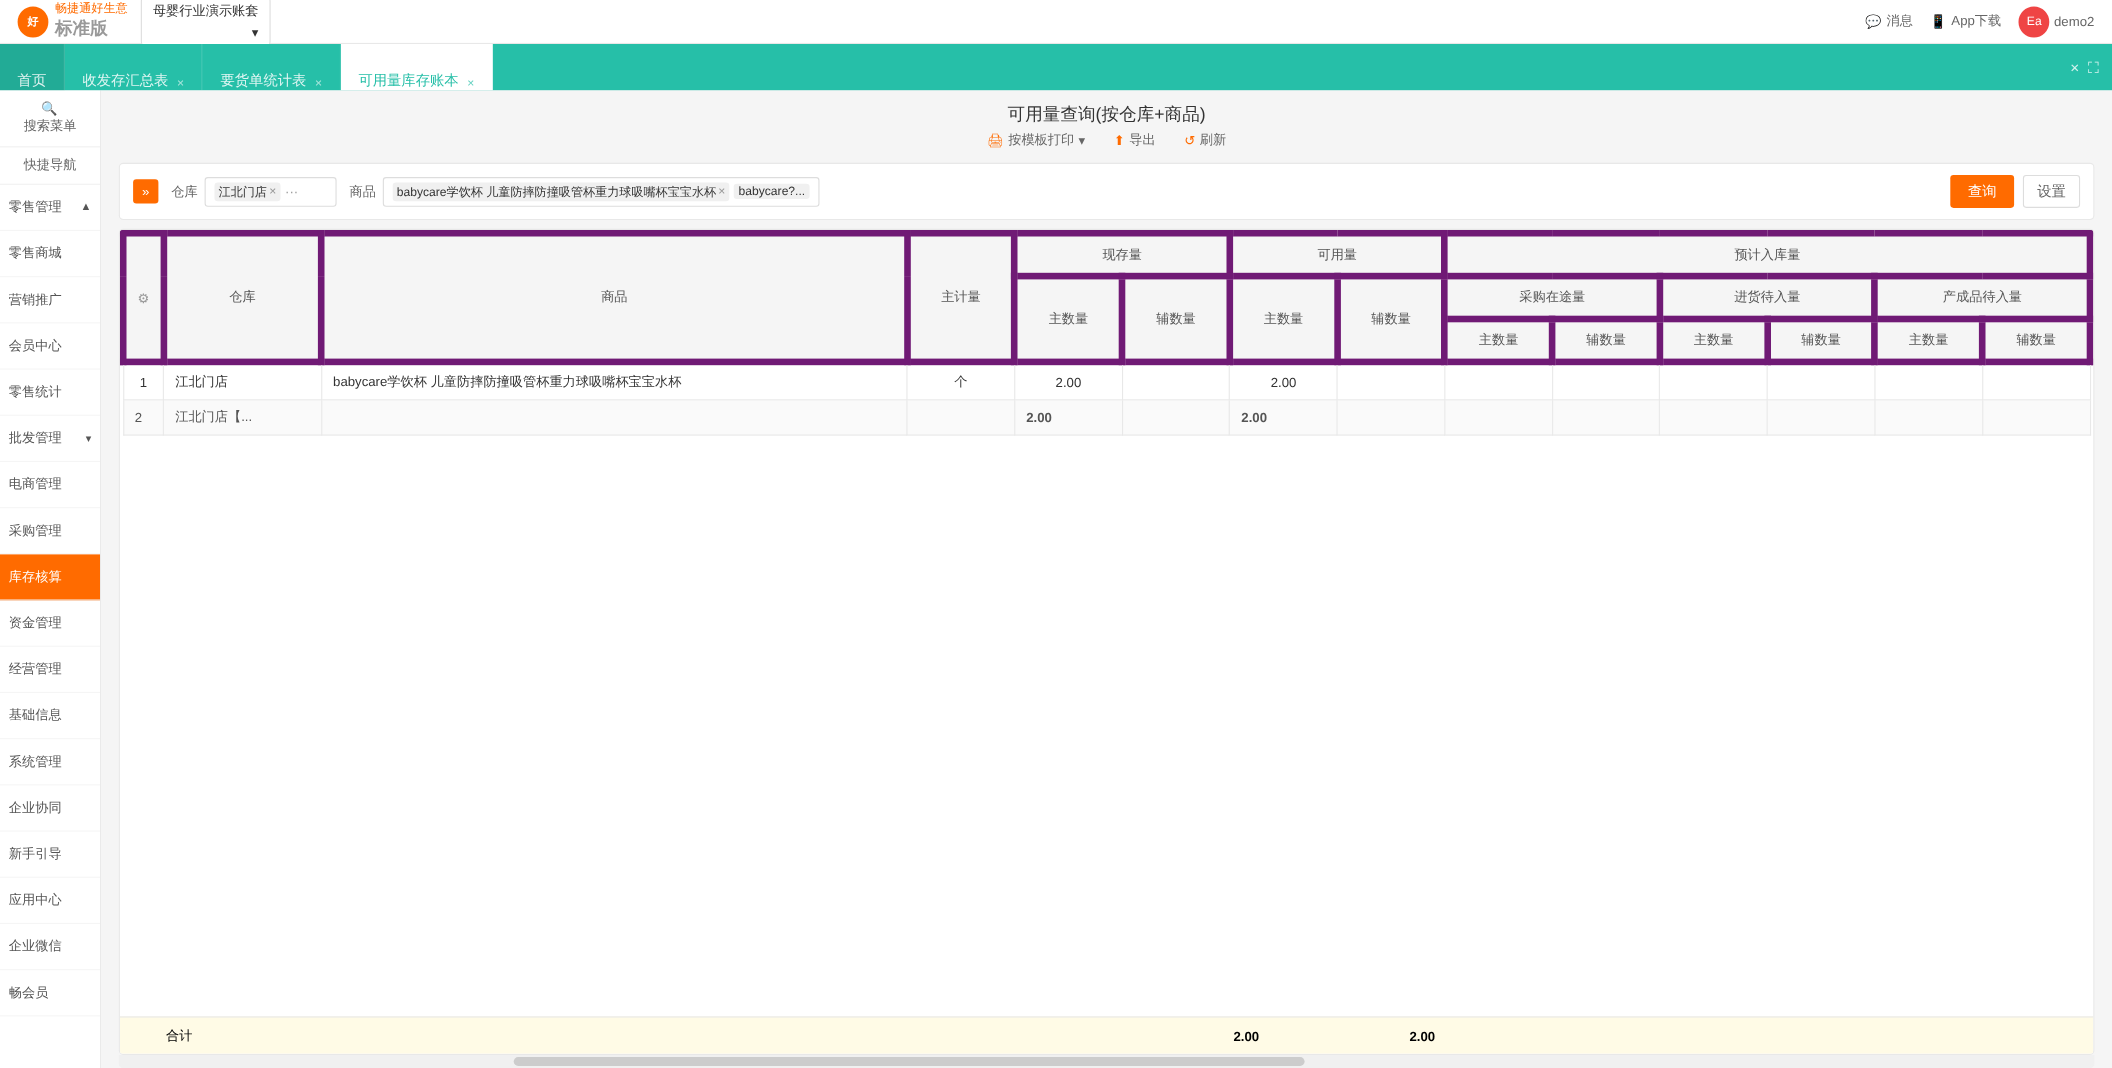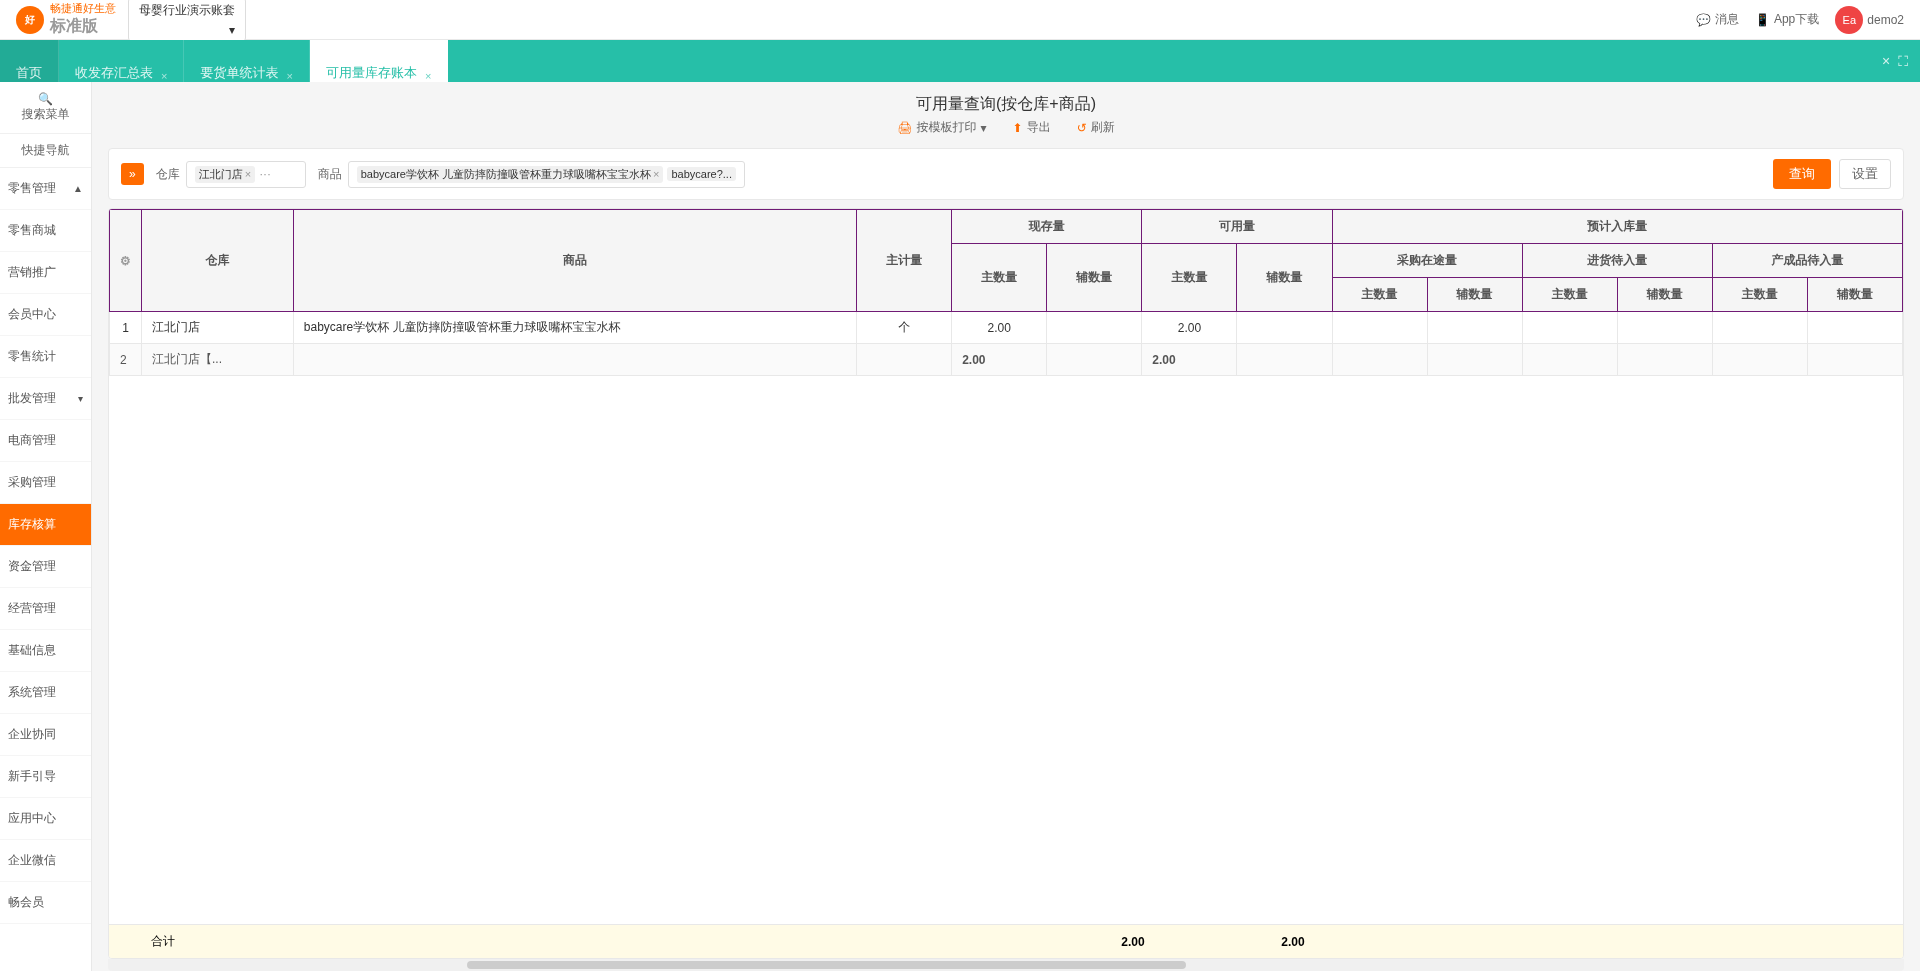--- a/index.html
+++ b/index.html
@@ -126,24 +126,24 @@
       display: flex;
       flex-direction: column;
     }
     table {
       width: 100%;
       border-collapse: collapse;
       font-size: 12px;
     }
     thead tr th {
       background: #f5f5f5;
-      border: 1px solid #701a75;
+      border: 6px solid #701a75;
       padding: 8px 10px;
       text-align: center;
-      font-weight: 700;
+      font-weight: 400;
       color: #555;
       white-space: nowrap;
     }
     tbody tr td {
       border: 1px solid #e8e8e8;
       padding: 7px 10px;
       text-align: center;
       color: #333;
     }
     .col-settings { width: 32px; }

